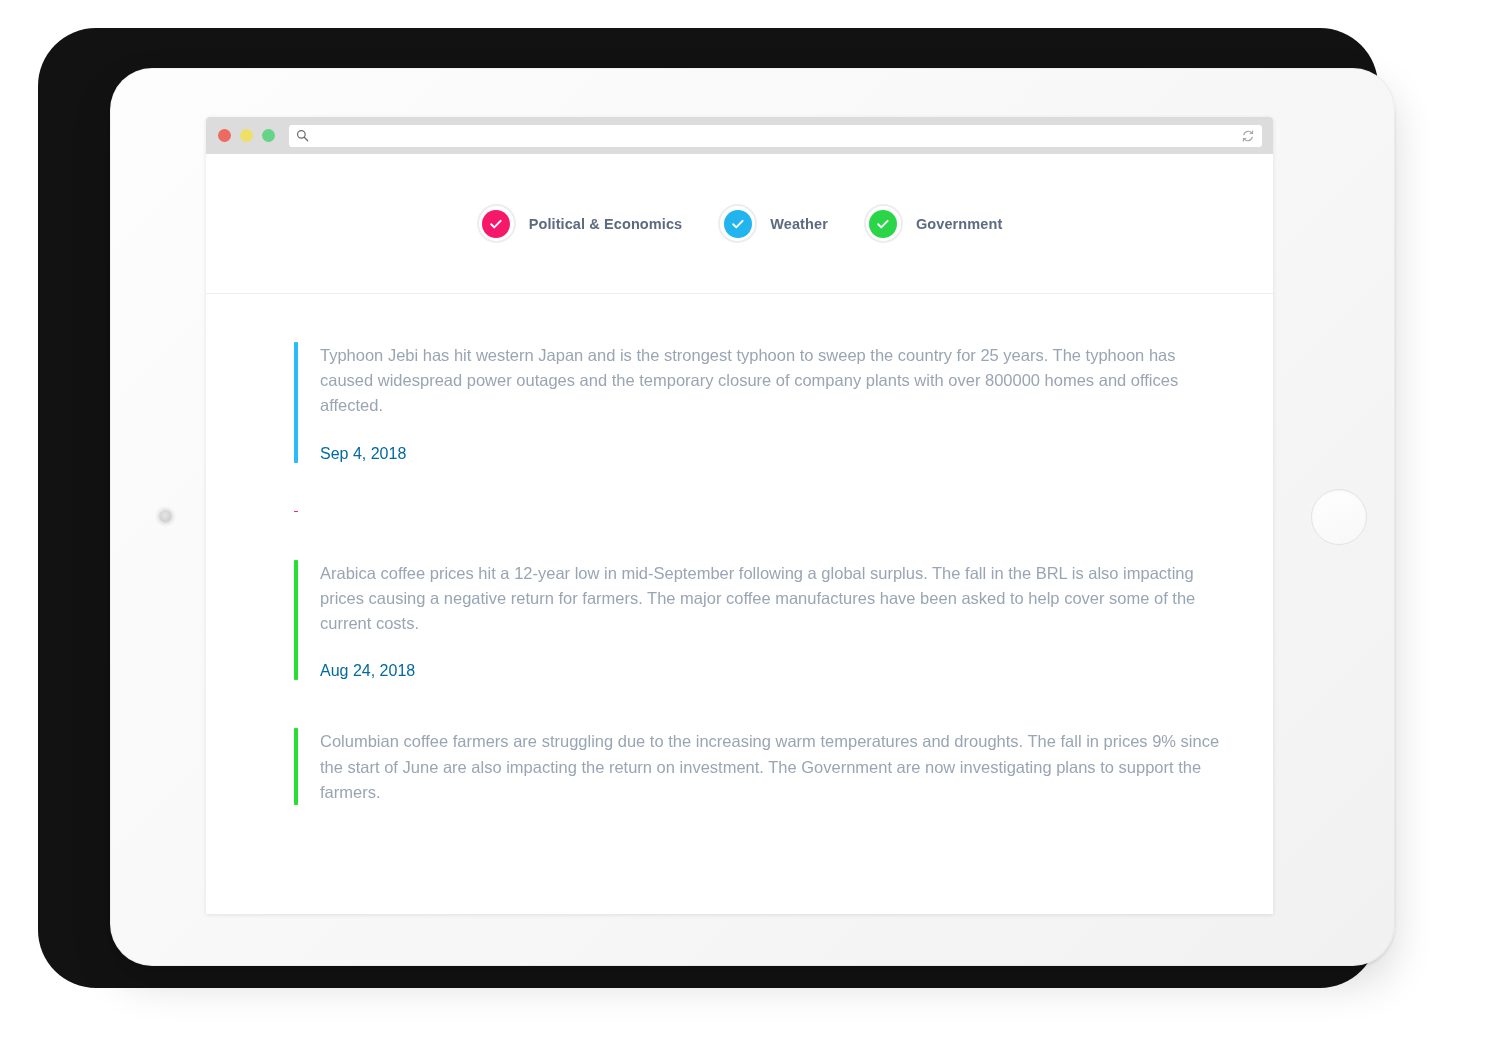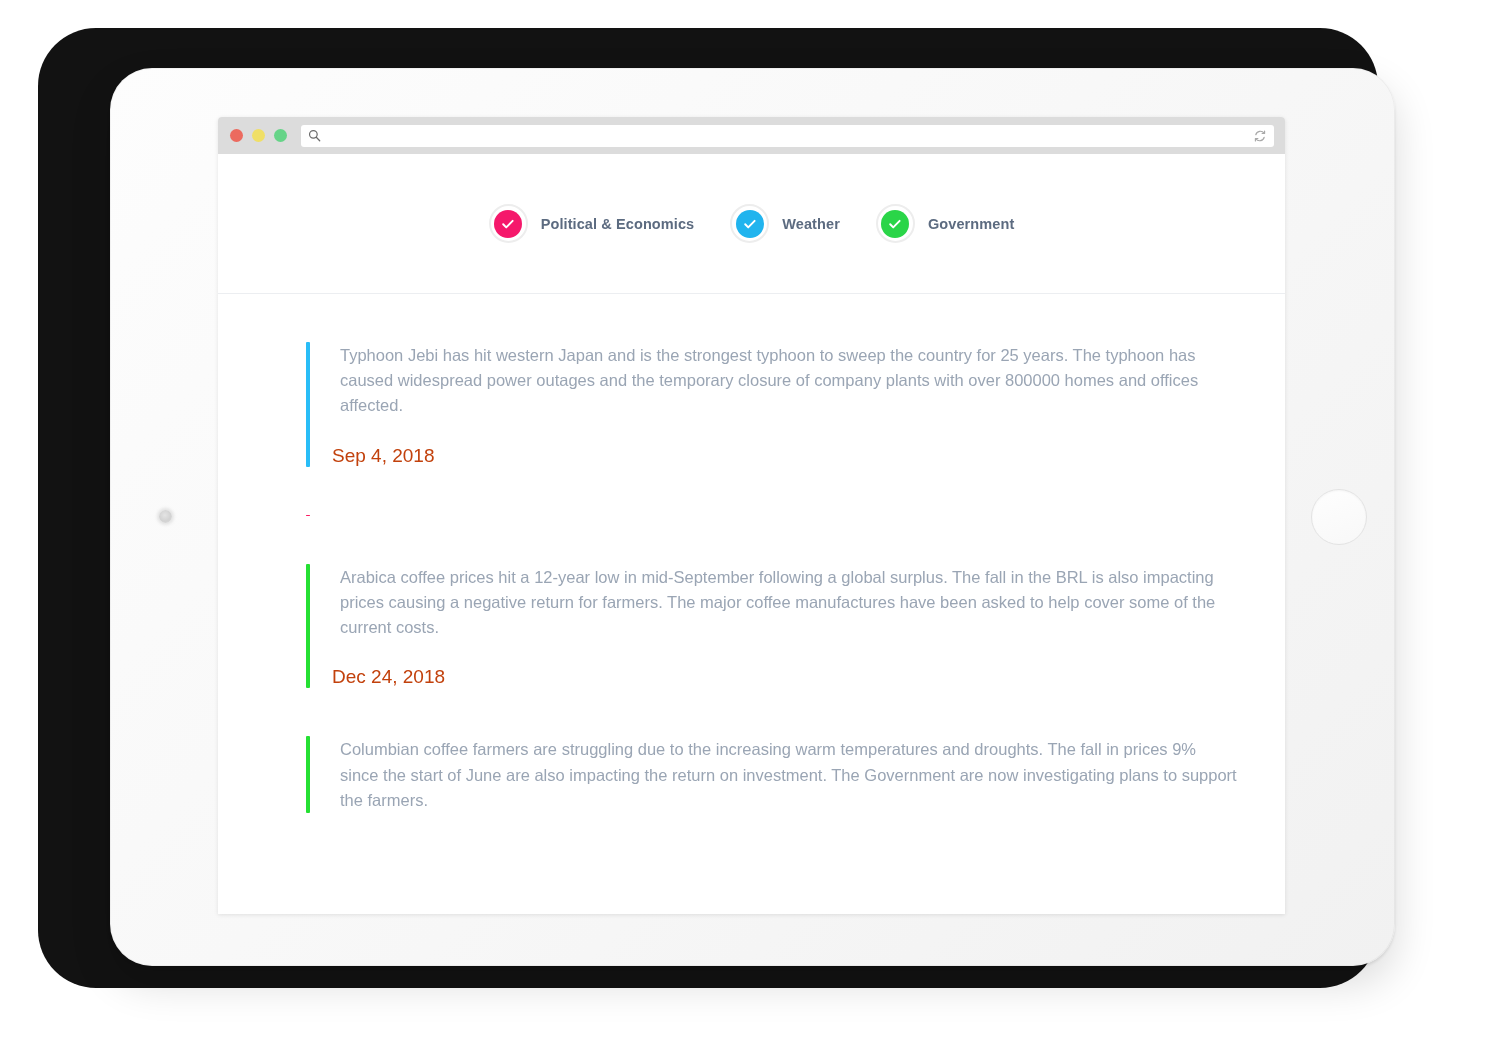--- a/index.html
+++ b/index.html
@@ -58,21 +58,21 @@
     height: 56px;
     border-radius: 50%;
     background: linear-gradient(160deg, #fefefe 0%, #f8f8f8 100%);
     border: 1.6px solid #e3e3e3;
     box-shadow: inset 0 1px 2px rgba(0,0,0,0.035);
   }
 
   
   .browser-window {
     position: absolute;
-    left: 218px;
+    left: 206px;
     top: 117px;
     width: 1067px;
     height: 797px;
     background: #ffffff;
     border-radius: 4px 4px 0 0;
     overflow: hidden;
     box-shadow: 0 1px 4px rgba(0,0,0,0.10);
   }
 
   .browser-toolbar {
@@ -186,26 +186,25 @@
     border-radius: 1px;
   }
 
   .news-body { flex: 1; padding-top: 1px; }
 
   .news-text {
     font-size: 16.5px;
     line-height: 1.53;
     color: #9aa5b4;
     max-width: 900px;
-    margin-left: 8px;
   }
 
   .news-date {
-    font-size: 19px;
-    color: #c2410c;
+    font-size: 16px;
+    color: #0369a1;
     margin-top: 26px;
   }
 </style>
 </head>
 <body>
 
 <div class="device-shadow"></div>
 
 <div class="device-frame"></div>
 
@@ -292,21 +291,21 @@
       <div class="news-item">
         <div class="news-bar" id="bar1" style="background: rgb(251, 27, 98);"></div>
         <div class="news-body">
         </div>
       </div>
 
       <div class="news-item">
         <div class="news-bar" id="bar2" style="background: rgb(37, 224, 51);"></div>
         <div class="news-body">
           <div class="news-text">Arabica coffee prices hit a 12-year low in mid-September following a global surplus. The fall in the BRL is also impacting prices causing a negative return for farmers. The major coffee manufactures have been asked to help cover some of the current costs.</div>
-          <div class="news-date">Dec 24, 2018</div>
+          <div class="news-date">Aug 24, 2018</div>
         </div>
       </div>
 
       <div class="news-item">
         <div class="news-bar" id="bar3" style="background: rgb(37, 224, 51);"></div>
         <div class="news-body">
           <div class="news-text">Columbian coffee farmers are struggling due to the increasing warm temperatures and droughts. The fall in prices 9% since the start of June are also impacting the return on investment. The Government are now investigating plans to support the farmers.</div>
         </div>
       </div>
 

